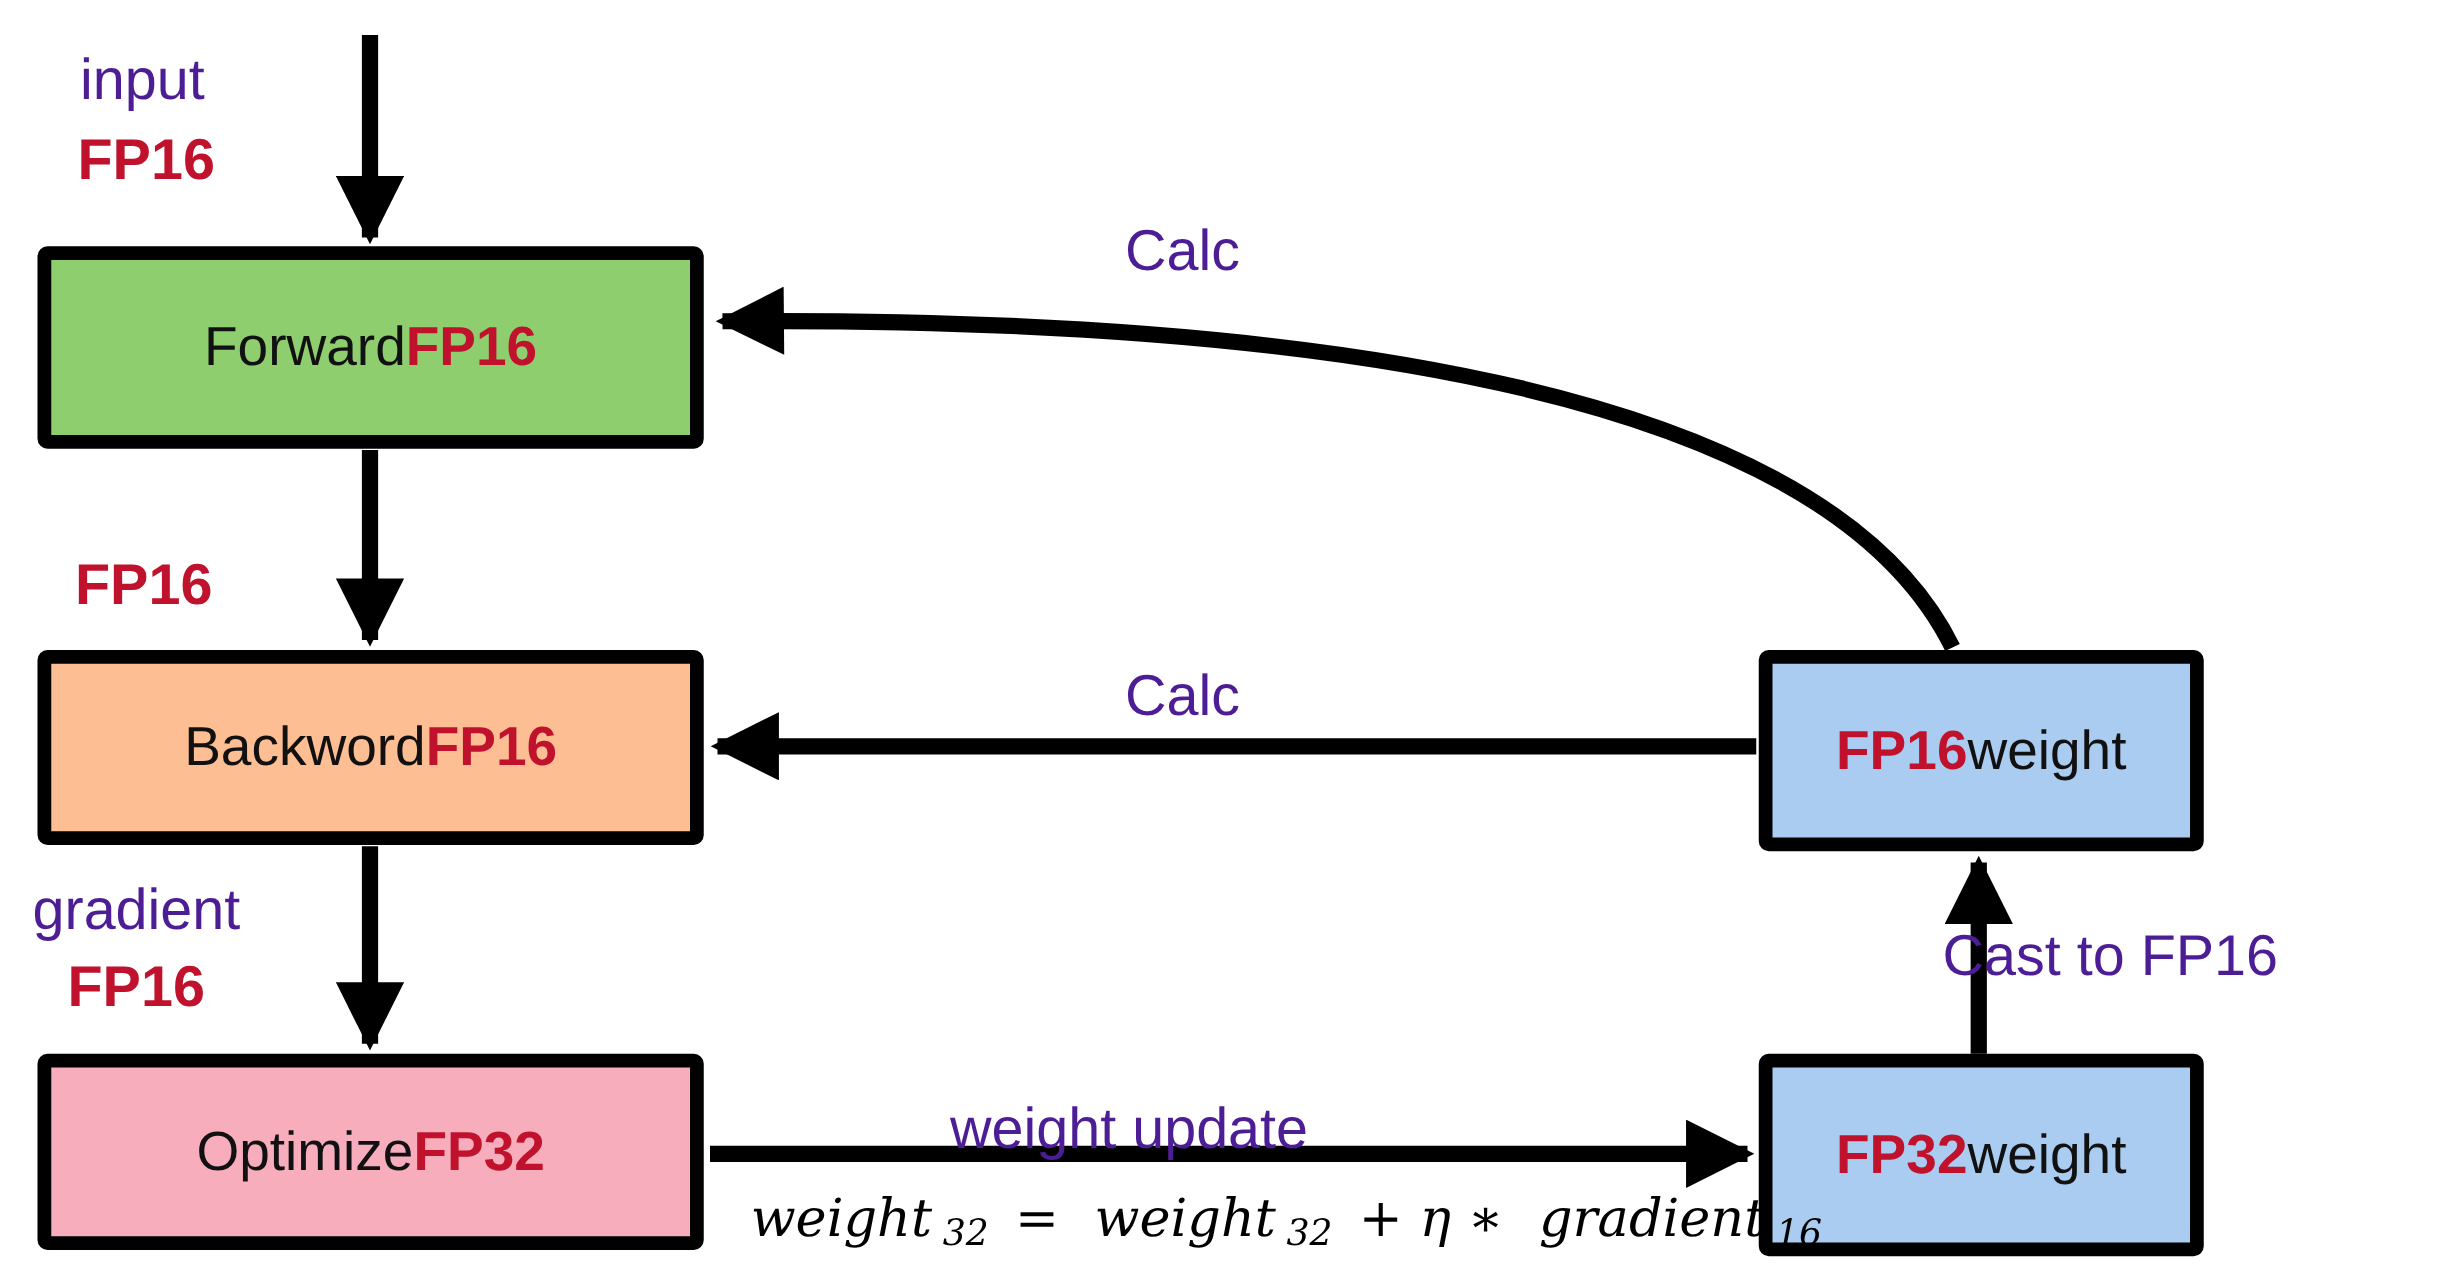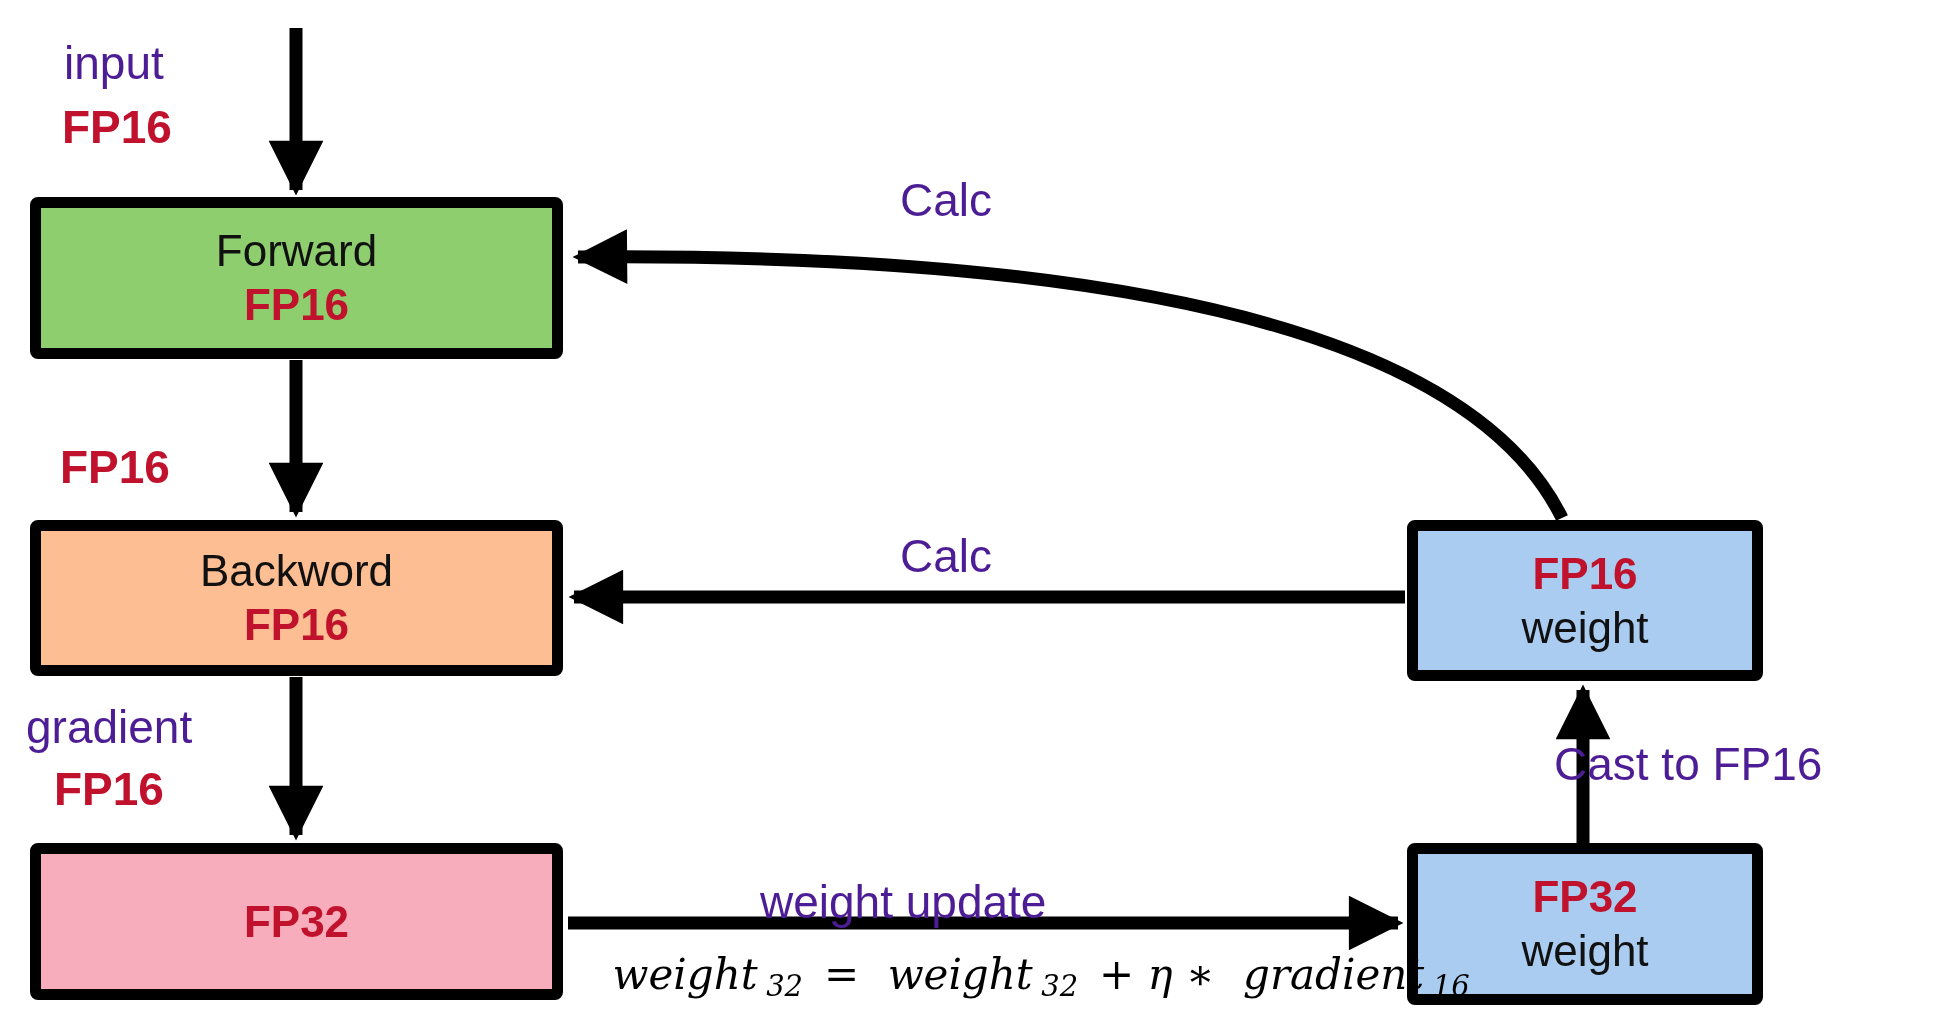--- a/index.html
+++ b/index.html
@@ -18,21 +18,21 @@
   #arrows {
     position: absolute;
     left: 0; top: 0;
     width: 1954px; height: 1024px;
   }
   .box {
     position: absolute;
     border: 11px solid #000000;
     border-radius: 8px;
     display: flex;
-    flex-direction: column;
+    flex-direction: row;
     align-items: center;
     justify-content: center;
     line-height: 1.22;
     font-size: 44px;
     color: #111111;
     text-align: center;
   }
   .box .red {
     color: #c0122c;
     font-weight: bold;
@@ -69,21 +69,20 @@
     position: absolute;
     left: 593px;
     top: 950px;
     width: 800px;
     text-align: center;
     font-family: "DejaVu Serif", serif;
     font-style: italic;
     font-size: 42px;
     color: #000000;
     white-space: nowrap;
-    margin-left: 12px;
   }
   .formula .pc { margin: 0 0.18em; }
   .formula sub {
     font-size: 29px;
     line-height: 0;
     vertical-align: -0.25em;
     margin-left: 1px;
   }
 </style>
 </head>
@@ -110,20 +109,21 @@
     <div>Forward</div>
     <div class="red">FP16</div>
   </div>
 
   <div class="box box-backword">
     <div>Backword</div>
     <div class="red">FP16</div>
   </div>
 
   <div class="box box-optimize">
+    <div>Optimize</div>
     <div class="red">FP32</div>
   </div>
 
   <div class="box box-fp16w">
     <div class="red">FP16</div>
     <div>weight</div>
   </div>
 
   <div class="box box-fp32w">
     <div class="red">FP32</div>

